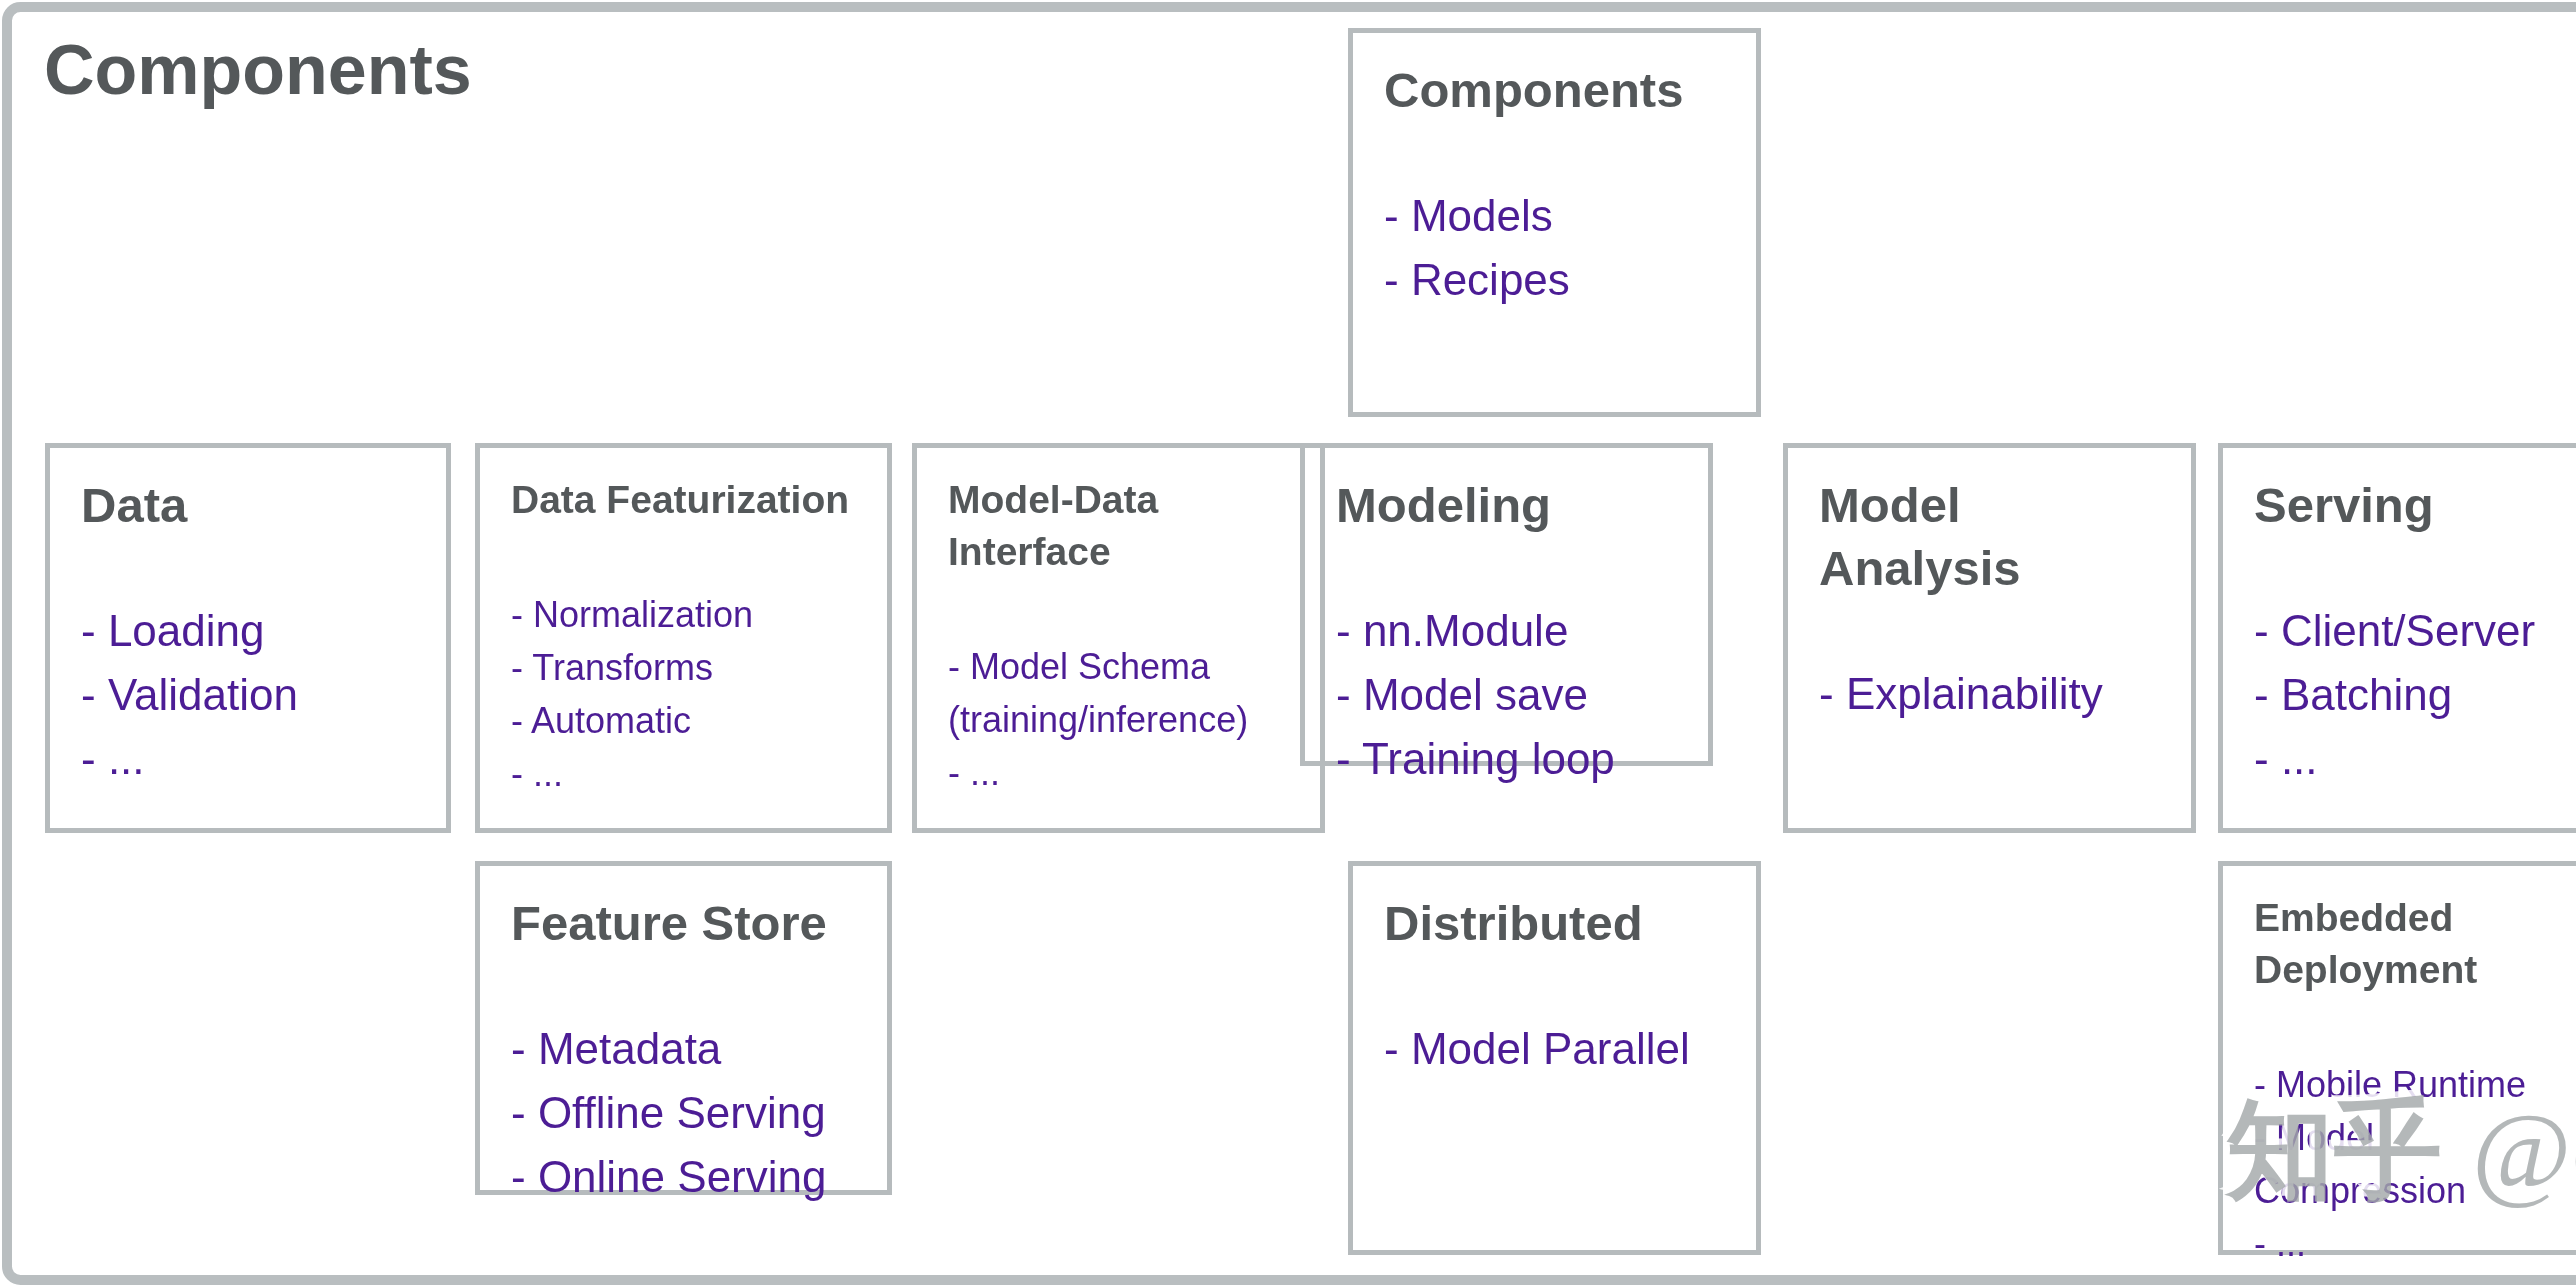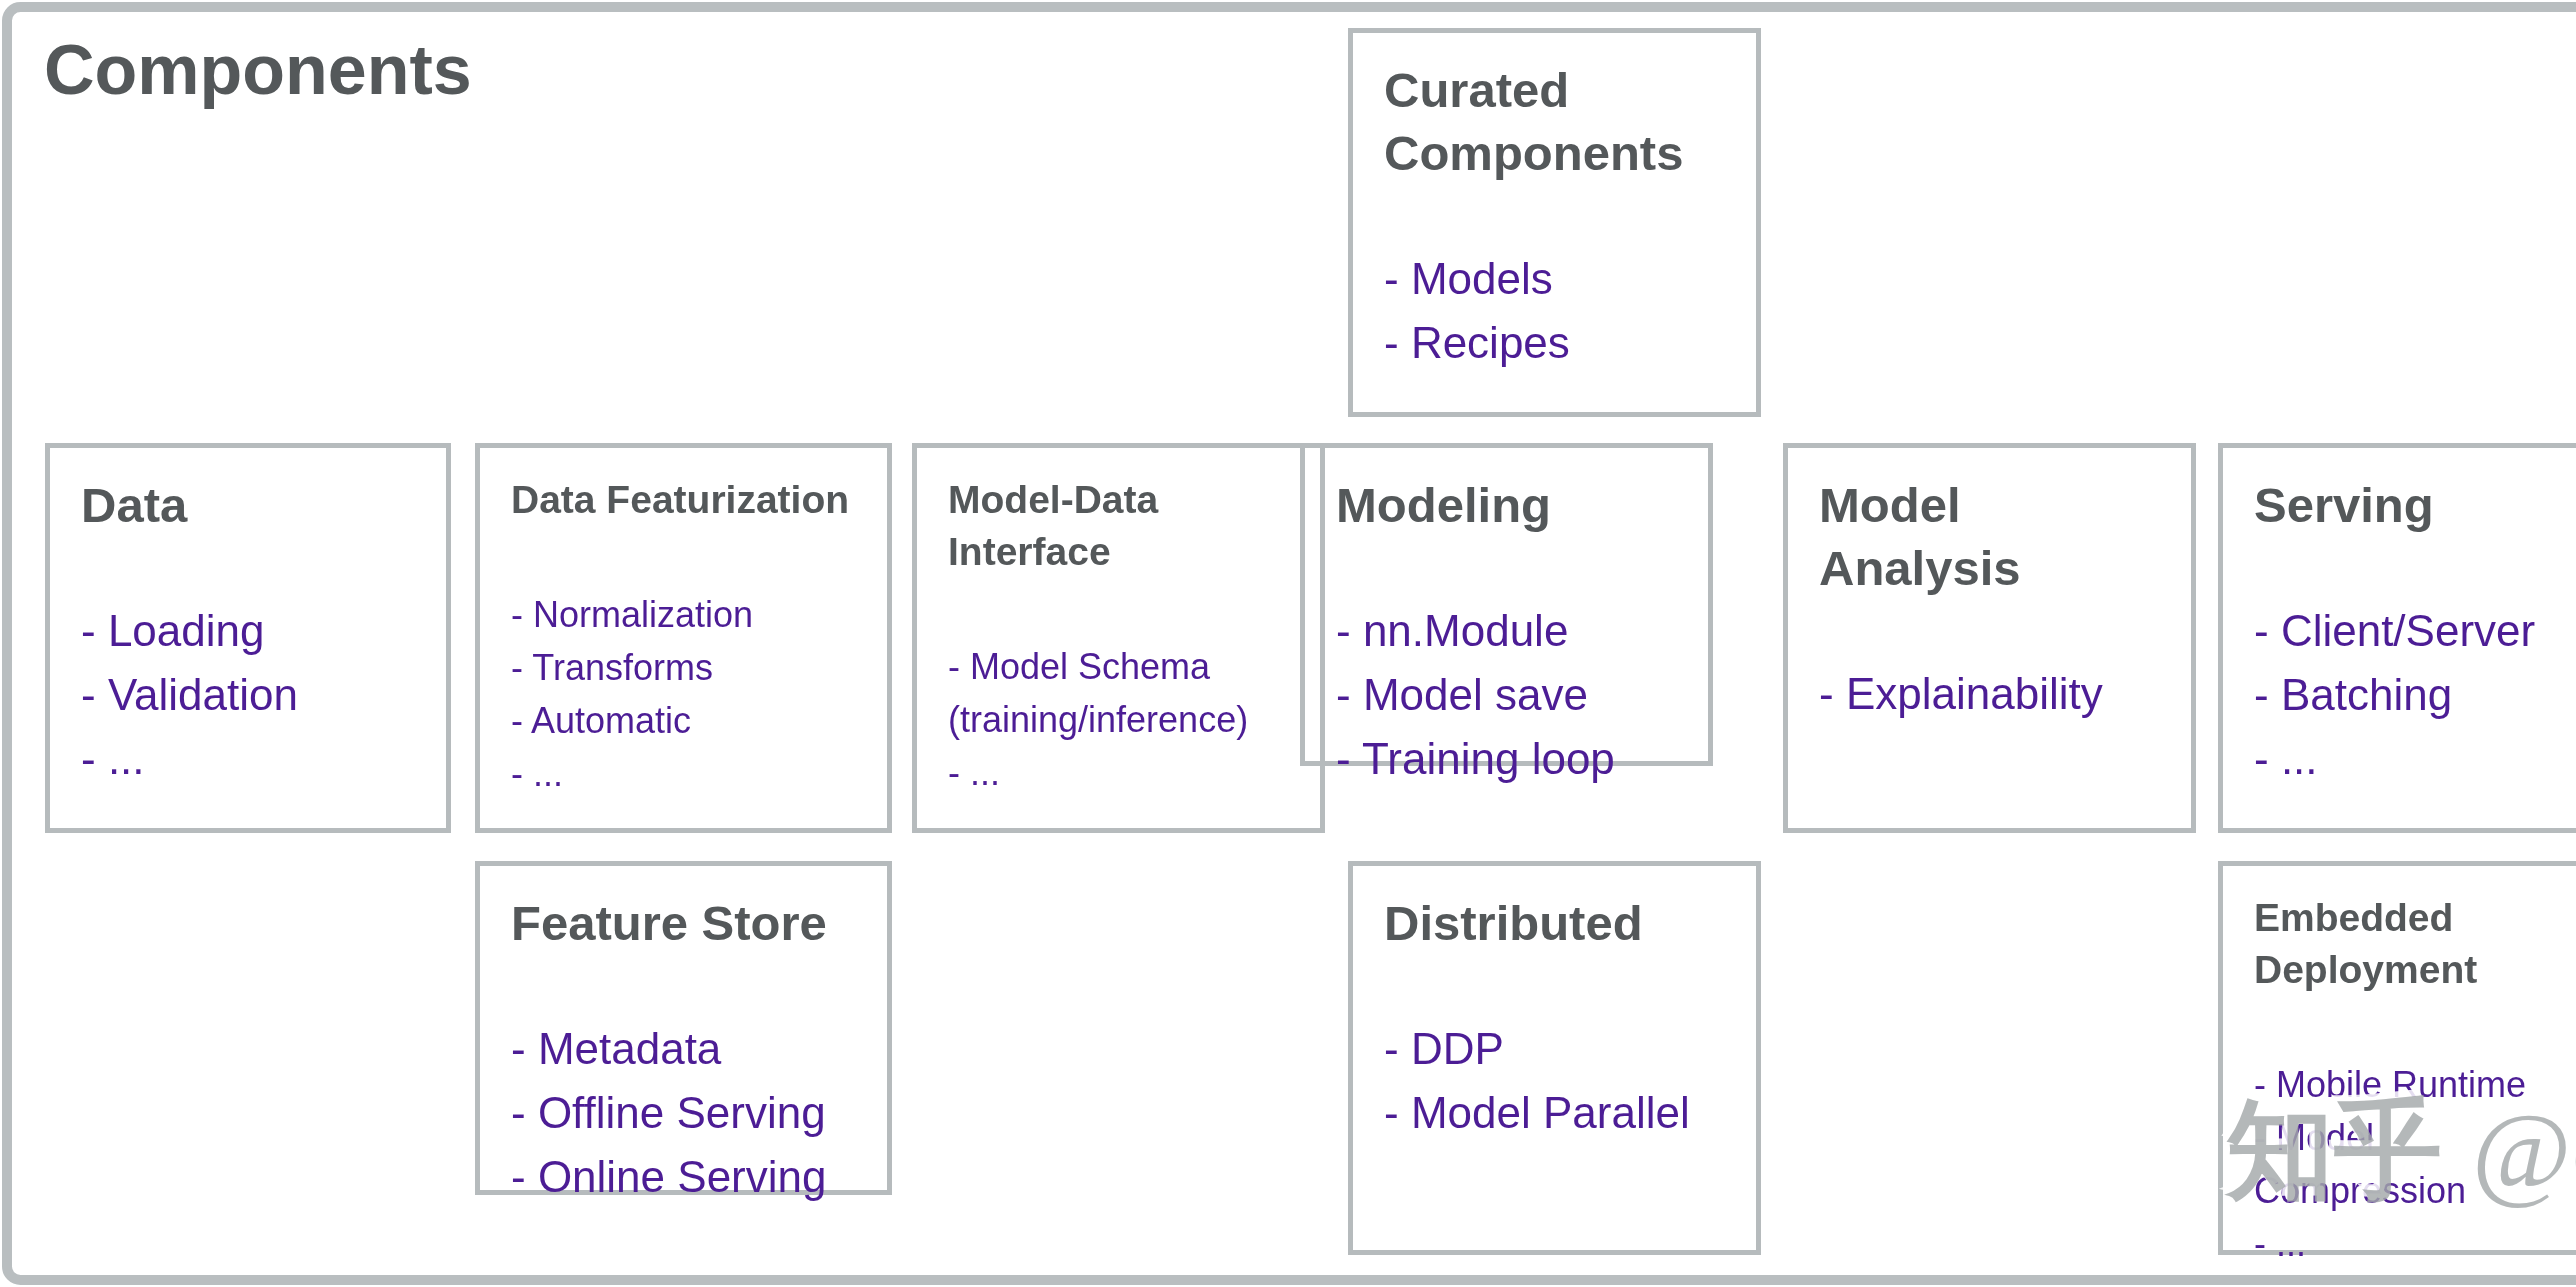--- a/index.html
+++ b/index.html
@@ -47,21 +47,20 @@
 </style>
 </head>
 <body>
 
 <div class="frame"></div>
 
 <div class="page-title">Components</div>
 
 <div class="box large" style="left:1348px; top:28px; width:413px; height:389px">
   <div class="box-title">
-    <div>Curated</div>
     <div>Components</div>
   </div>
   <div class="box-items">
     <div>- Models</div>
     <div>- Recipes</div>
   </div>
 </div>
 
 <div class="box large" style="left:45px; top:443px; width:406px; height:390px">
   <div class="box-title">
@@ -138,21 +137,20 @@
     <div>- Offline Serving</div>
     <div>- Online Serving</div>
   </div>
 </div>
 
 <div class="box large" style="left:1348px; top:861px; width:413px; height:394px">
   <div class="box-title">
     <div>Distributed</div>
   </div>
   <div class="box-items">
-    <div>- DDP</div>
     <div>- Model Parallel</div>
   </div>
 </div>
 
 <div class="box small" style="left:2218px; top:861px; width:414px; height:394px">
   <div class="box-title">
     <div>Embedded</div>
     <div>Deployment</div>
   </div>
   <div class="box-items">

